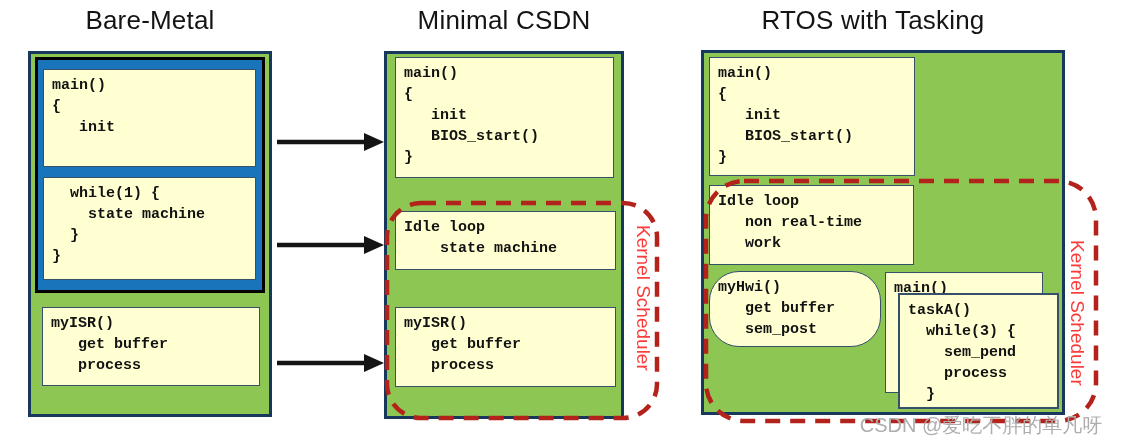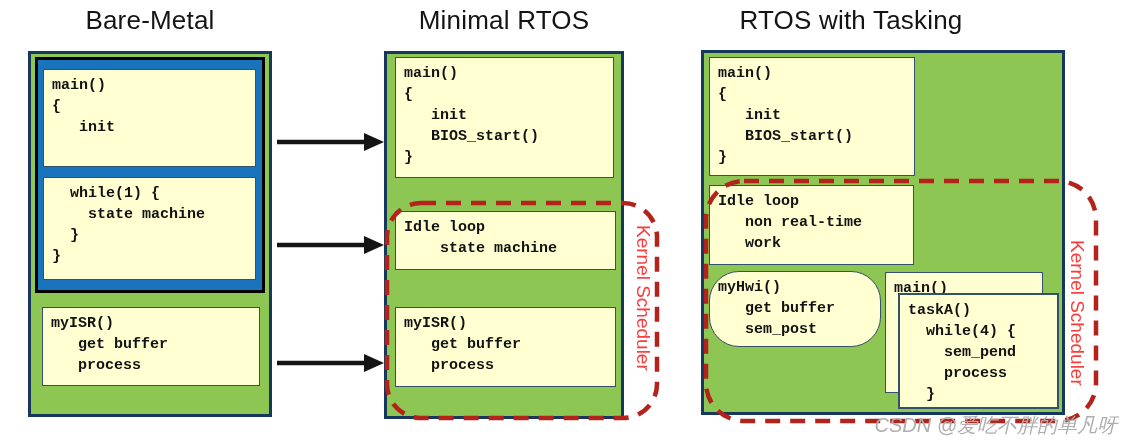--- a/index.html
+++ b/index.html
@@ -55,34 +55,33 @@
     text-align: center;
     font-size: 19px;
     color: #fb3a3a;
     white-space: nowrap;
   }
   .watermark {
     position: absolute;
     left: 845px;
     top: 412px;
     width: 272px;
-    text-align: right;
+    text-align: center;
     font-size: 20px;
     color: #aeaeae;
-    font-style: italic;
   }
 </style>
 </head>
 <body>
 
 <div class="stage">
 
   <div class="col-title" style="left:28px; width:244px;">Bare-Metal</div>
-  <div class="col-title" style="left:384px; width:240px;">Minimal RTOS</div>
-  <div class="col-title" style="left:669px; width:364px;text-align:center;">RTOS with Tasking</div>
+  <div class="col-title" style="left:384px; width:240px;">Minimal CSDN</div>
+  <div class="col-title" style="left:691px; width:364px;text-align:center;">RTOS with Tasking</div>
 
   <div class="panel" style="left:28px; top:51px; width:244px; height:366px;">
     <div class="inner-blue" style="left:4px; top:3px; width:230px; height:236px;">
       <div class="codebox" style="left:5px; top:9px; width:213px; height:98px;">
         <pre>main()
 {
    init</pre>
       </div>
       <div class="codebox" style="left:5px; top:117px; width:213px; height:103px;">
         <pre>  while(1) {
@@ -151,21 +150,21 @@
     <div class="codebox" style="left:5px; top:218px; width:172px; height:76px;border-radius:30px;">
       <pre>myHwi()
    get buffer
    sem_post</pre>
     </div>
     <div class="codebox" style="left:181px; top:219px; width:158px; height:121px; z-index:1;">
       <pre>main()</pre>
     </div>
     <div class="codebox" style="left:194px; top:240px; width:161px; height:116px; z-index:2; border-width:2px;">
       <pre>taskA()
-  while(4) {
+  while(3) {
     sem_pend
     process
   }</pre>
     </div>
   </div>
 
   <svg class="dash-svg" style="left:700px; top:175px;" width="402" height="252" viewBox="0 0 402 252">
     <rect x="6" y="6" width="390" height="240" rx="38" ry="38" fill="none" stroke="#b3231b" stroke-width="4.5" stroke-dasharray="15 10"></rect>
   </svg>
   <div class="kernel-label" style="left:1060px; top:225px; width:28px; height:175px;">Kernel Scheduler</div>

